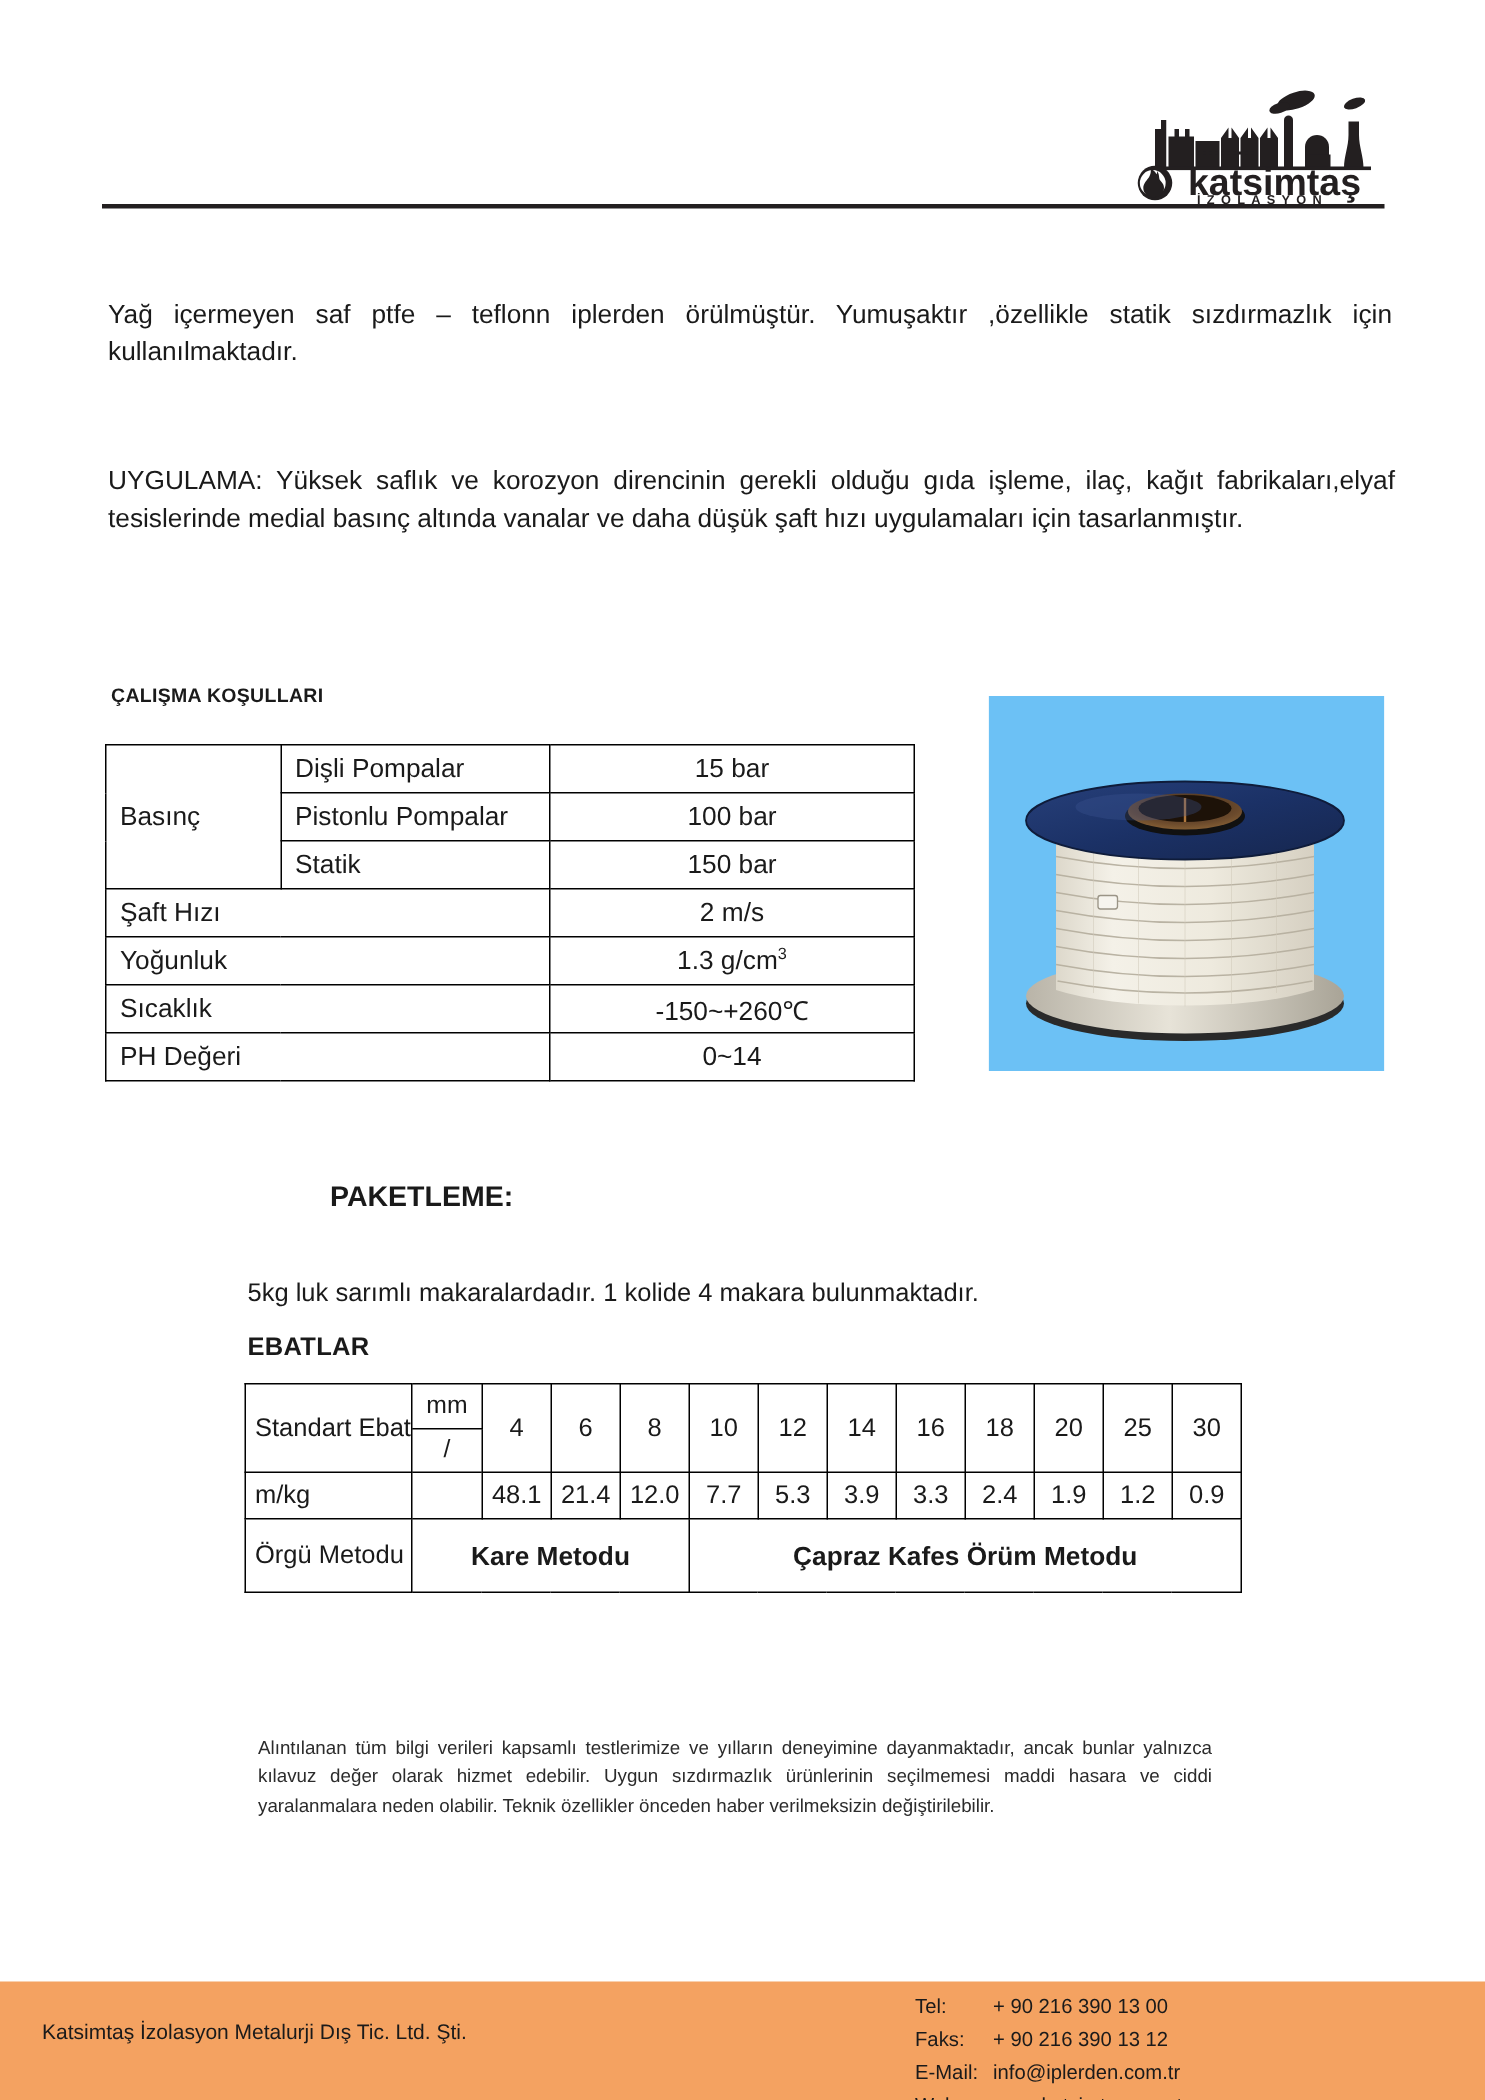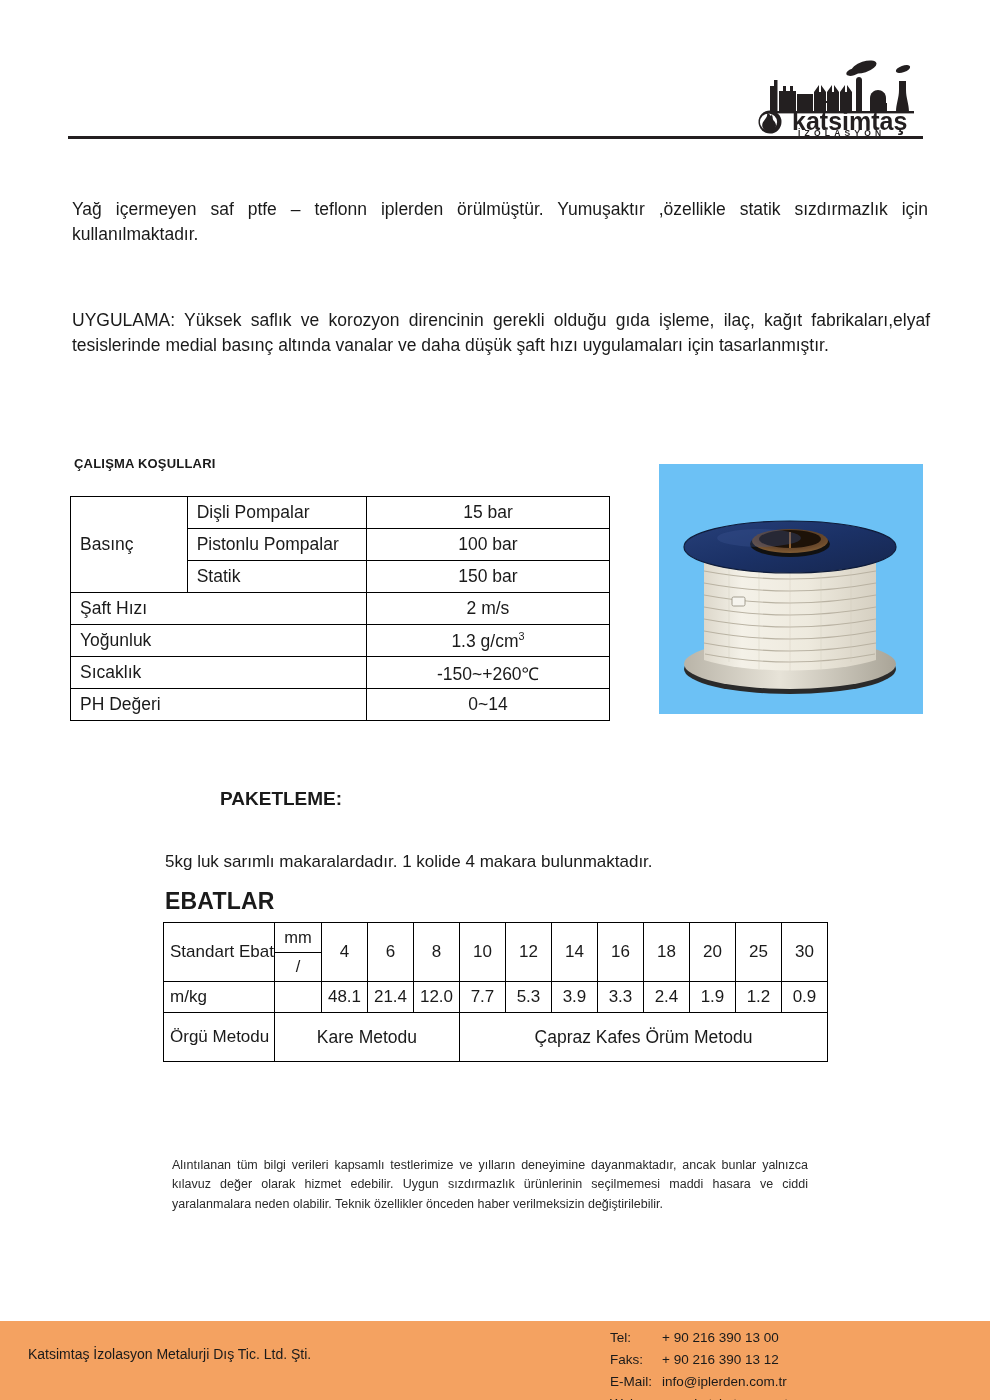--- a/index.html
+++ b/index.html
@@ -89,21 +89,21 @@
     left: 74px;
     top: 456px;
     font-size: 13px;
     font-weight: bold;
     letter-spacing: 0.2px;
   }
   .h-ebatlar {
     position: absolute;
     left: 165px;
     top: 888px;
-    font-size: 23px;
+    font-size: 17px;
     font-weight: bold;
     letter-spacing: 0.2px;
   }
   .h-paketleme {
     position: absolute;
     left: 176px;
     top: 788px;
     font-size: 19px;
     font-weight: bold;
     margin-left: 44px;
@@ -176,21 +176,21 @@
   .tbl-ebatlar td.unit {
     width: 46px;
     height: 28px;
     font-size: 16.5px;
   }
   .tbl-ebatlar td.sz  { width: 45px; }
   .tbl-ebatlar td.blank { width: 46px; }
   .row-head td { height: 58px; }
   .row-mkg  td { height: 30px; }
   .row-orgu td { height: 48px; }
-  .tbl-ebatlar td.method { font-size: 17.5px; }
+  .tbl-ebatlar td.method { font-size: 17.5px; font-weight: bold; }
 
   
   .disclaimer {
     position: absolute;
     left: 172px;
     top: 1156px;
     width: 636px;
     font-size: 12.5px;
     line-height: 1.54;
     text-align: justify;

